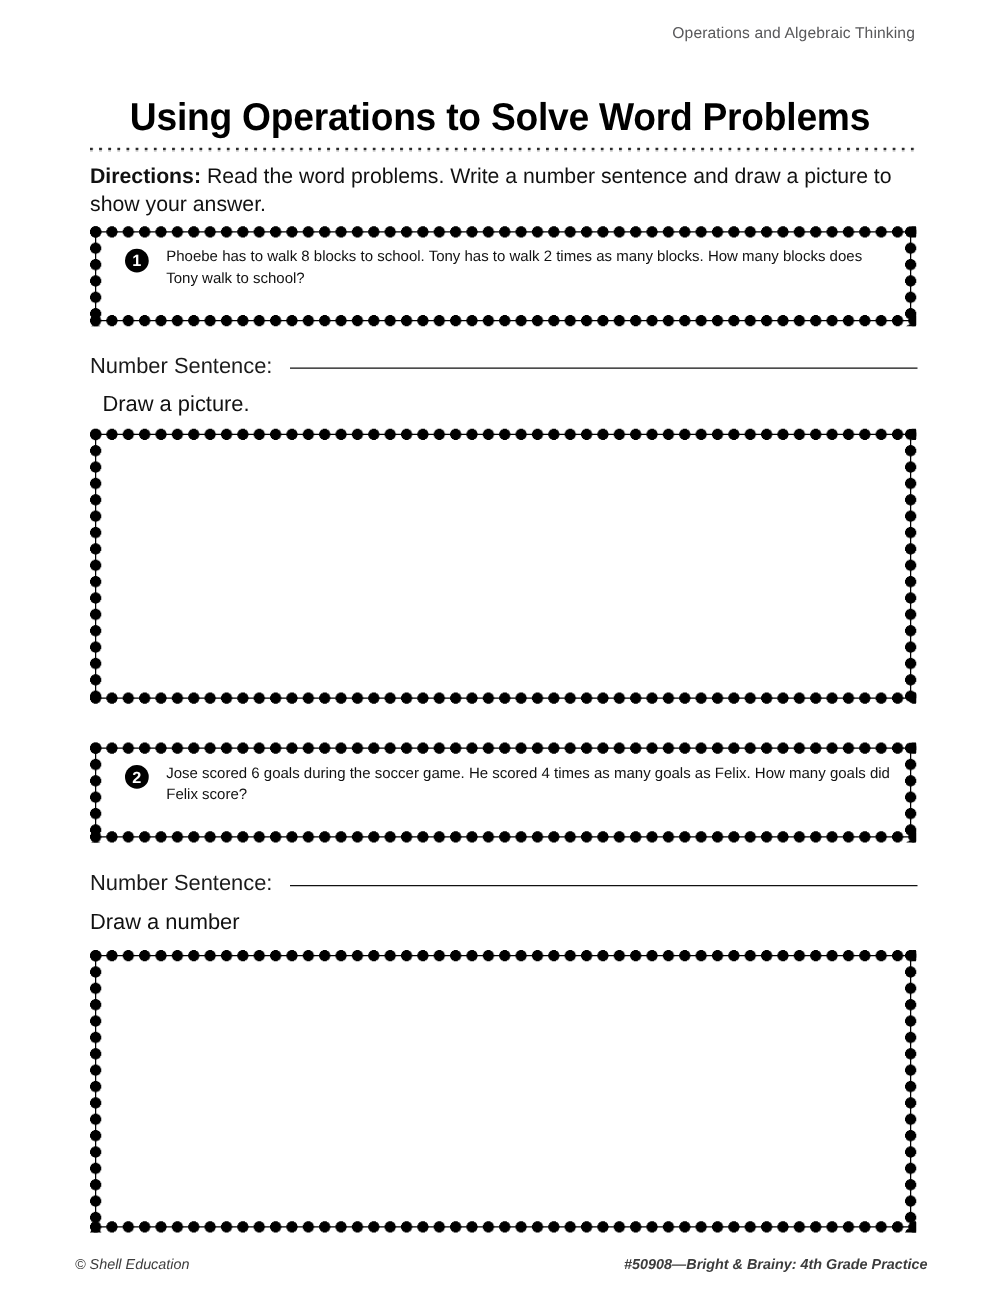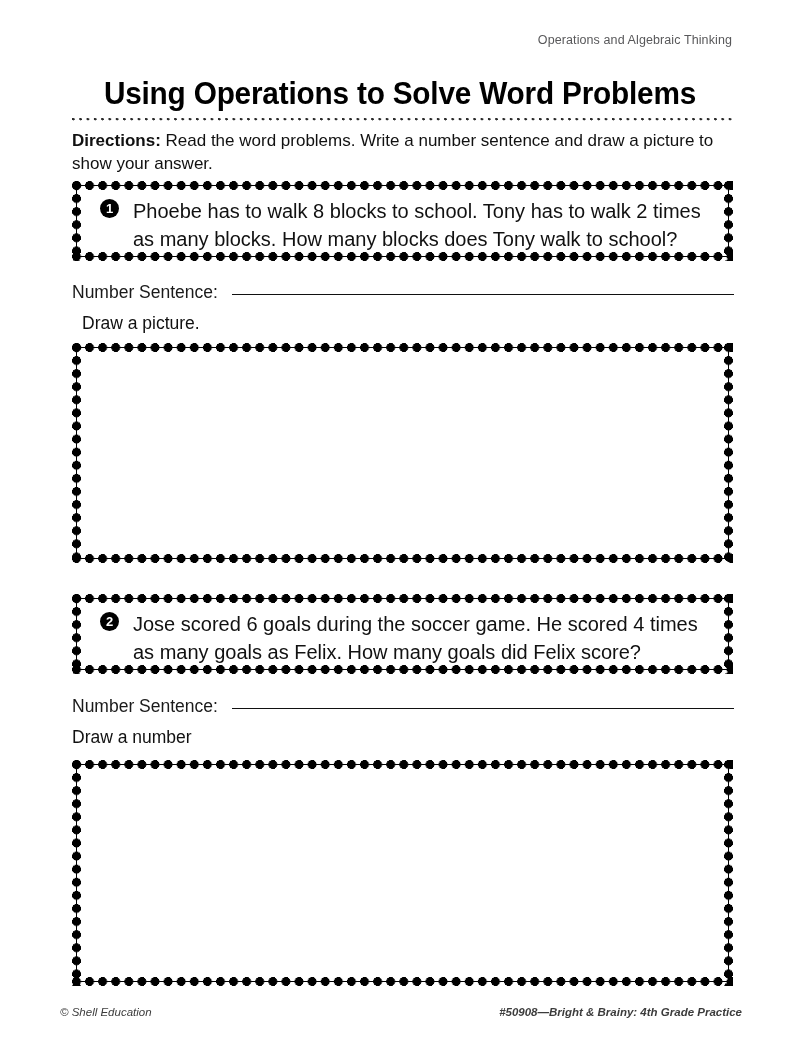--- a/index.html
+++ b/index.html
@@ -17,21 +17,21 @@
   }
 
   .page {
     position: absolute;
     inset: 0;
   }
 
   
   .strand-label {
     position: absolute;
-    top: 33px;
+    top: 19px;
     right: 68px;
     font-size: 12.5px;
     color: #58585a;
     letter-spacing: 0.1px;
     white-space: nowrap;
   }
 
   
   .namedate {
     position: absolute;
@@ -159,21 +159,21 @@
     background: #000;
     color: #fff;
     font-size: 13px;
     font-weight: bold;
     line-height: 19px;
     text-align: center;
     margin-top: 2px;
   }
   .problem-text {
     margin-left: 14px;
-    font-size: 20px;
+    font-size: 12px;
     line-height: 1.42;
     color: #111;
   }
 
   
   .ns-row {
     position: absolute;
     left: 72px;
     width: 662px;
     font-size: 17.5px;

